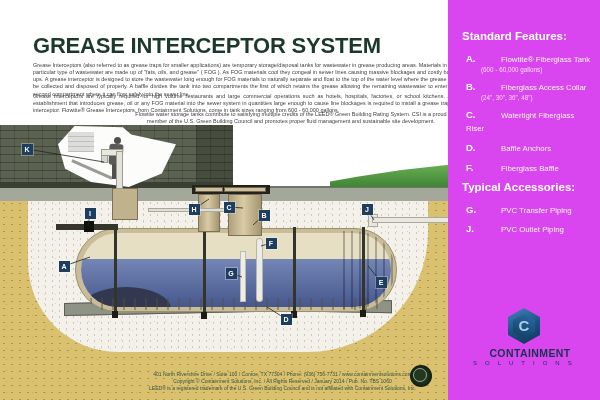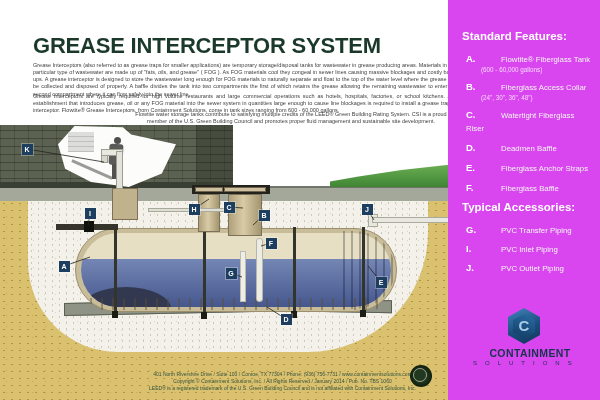--- a/index.html
+++ b/index.html
@@ -247,28 +247,26 @@
   <div class="seal">
     <div class="seal-ring"></div>
   </div>
 
   <aside class="sidebar">
     <h2 class="sb-head first">Standard Features:</h2>
     <ul class="sb-list std" id="standard-list">
         <li><span class="sb-letter">A.</span><span class="sb-label">Flowtite® Fiberglass Tank</span><div class="sb-sub">(600 - 60,000 gallons)</div></li>
         <li><span class="sb-letter">B.</span><span class="sb-label">Fiberglass Access Collar</span><div class="sb-sub">(24", 30", 36", 48")</div></li>
         <li><span class="sb-letter">C.</span><span class="sb-label">Watertight Fiberglass Riser</span></li>
-        <li><span class="sb-letter">D.</span><span class="sb-label">Deadmen Baffle</span></li>
-        <li><span class="sb-letter">E.</span><span class="sb-label">Fiberglass Anchor Straps</span></li>
+        <li><span class="sb-letter">D.</span><span class="sb-label">Baffle Anchors</span></li>
         <li><span class="sb-letter">F.</span><span class="sb-label">Fiberglass Baffle</span></li>
       </ul>
     <h2 class="sb-head second">Typical Accessories:</h2>
     <ul class="sb-list acc" id="accessory-list">
         <li><span class="sb-letter">G.</span><span class="sb-label">PVC Transfer Piping</span></li>
-        <li><span class="sb-letter">I.</span><span class="sb-label">PVC Inlet Piping</span></li>
         <li><span class="sb-letter">J.</span><span class="sb-label">PVC Outlet Piping</span></li>
       </ul>
 
     <div class="logo">
       <div class="hex">
         <div class="hex-inner"></div>
         <div class="hex-c">C</div>
       </div>
       <div class="logo-line1">CONTAINMENT</div>
       <div class="logo-line2">S O L U T I O N S</div>

